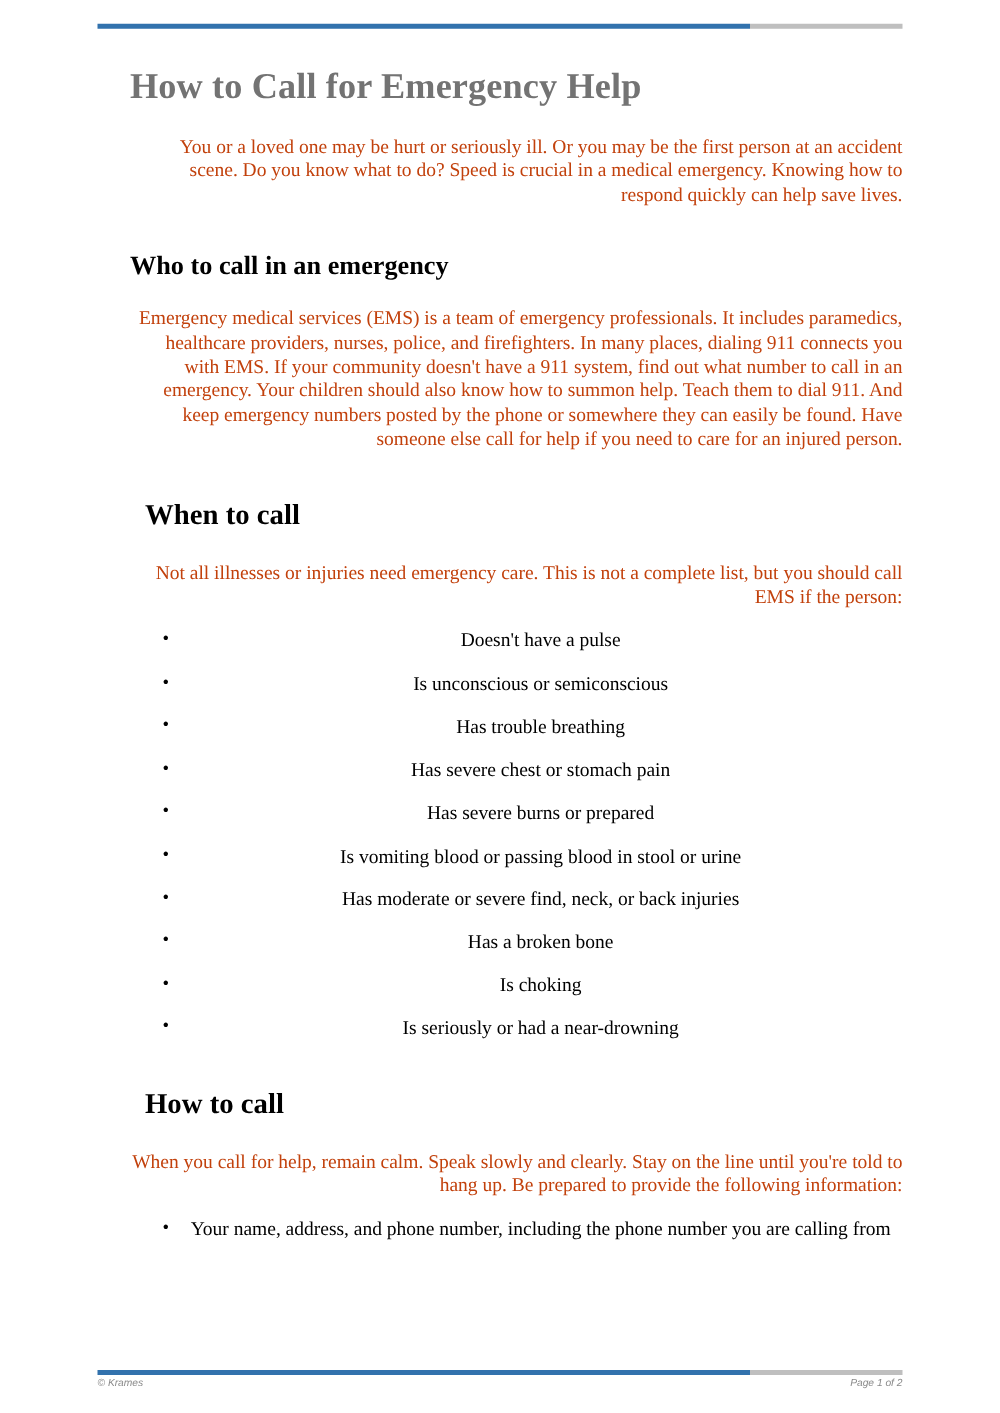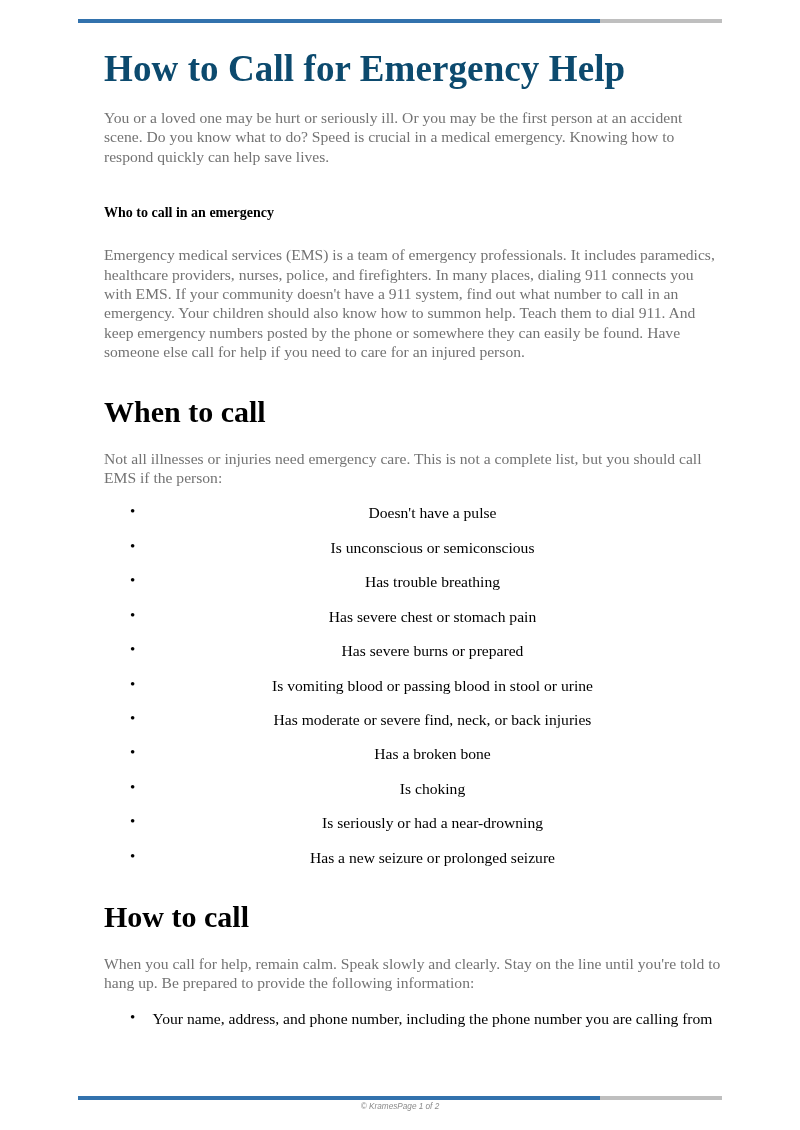--- a/index.html
+++ b/index.html
@@ -45,51 +45,51 @@
   
   .content {
     position: absolute;
     left: 104px;
     top: 52px;
     width: 618px;
   }
 
   h1.doc-title {
     font-family: "Liberation Serif", "DejaVu Serif", serif;
-    font-size: 37px;
+    font-size: 29px;
     font-weight: bold;
     line-height: 34px;
     letter-spacing: 0.1px;
     margin: 0 0 22px 0;
-    color: #0c4a6e;
+    color: #737373;
   }
 
   h2.section-heading {
     font-family: "Liberation Serif", "DejaVu Serif", serif;
     font-weight: bold;
     color: #000;
     margin: 0;
   }
   h2.h-small {
-    font-size: 14px;
+    font-size: 21px;
     line-height: 25px;
     margin: 34px 0 20px 0;
   }
   h2.h-large {
-    font-size: 30px;
+    font-size: 23px;
     line-height: 27px;
-    margin: 36px 0 24px 0;
+    margin: 36px 0 24px 12px;
   }
 
   p.body-text {
     font-size: 15.6px;
     line-height: 19.4px;
     margin: 0 0 6px 0;
-    color: #737373;
-    text-align: left;
+    color: #c2410c;
+    text-align: right;
   }
 
   ul.bullet-list {
     list-style: none;
     margin: 16px 0 0 0;
     padding: 0;
     text-align: center;
   }
   ul.bullet-list > li {
     position: relative;
@@ -109,21 +109,21 @@
     color: #000;
   }
 
   
   .footer {
     position: absolute;
     left: 78px;
     top: 1101px;
     width: 644px;
     display: flex;
-    justify-content: center;
+    justify-content: space-between;
     align-items: baseline;
     font-family: "Liberation Sans", "DejaVu Sans", sans-serif;
     font-style: italic;
     font-size: 8.2px;
     line-height: 11px;
     color: #8a8a8a;
   }
   .footer .copyright { white-space: nowrap; }
   .footer .page-number { white-space: nowrap; }
 </style>
@@ -152,21 +152,20 @@
       <li>Doesn't have a pulse</li>
       <li>Is unconscious or semiconscious</li>
       <li>Has trouble breathing</li>
       <li>Has severe chest or stomach pain</li>
       <li>Has severe burns or prepared</li>
       <li>Is vomiting blood or passing blood in stool or urine</li>
       <li>Has moderate or severe find, neck, or back injuries</li>
       <li>Has a broken bone</li>
       <li>Is choking</li>
       <li>Is seriously or had a near-drowning</li>
-      <li>Has a new seizure or prolonged seizure</li>
     </ul>
 
     <h2 class="section-heading h-large">How to call</h2>
     <p class="body-text">When you call for help, remain calm. Speak slowly and clearly. Stay on the line until you're told to hang up. Be prepared to provide the following information:</p>
     <ul class="bullet-list">
       <li>Your name, address, and phone number, including the phone number you are calling from</li>
     </ul>
 
   </div>
 

